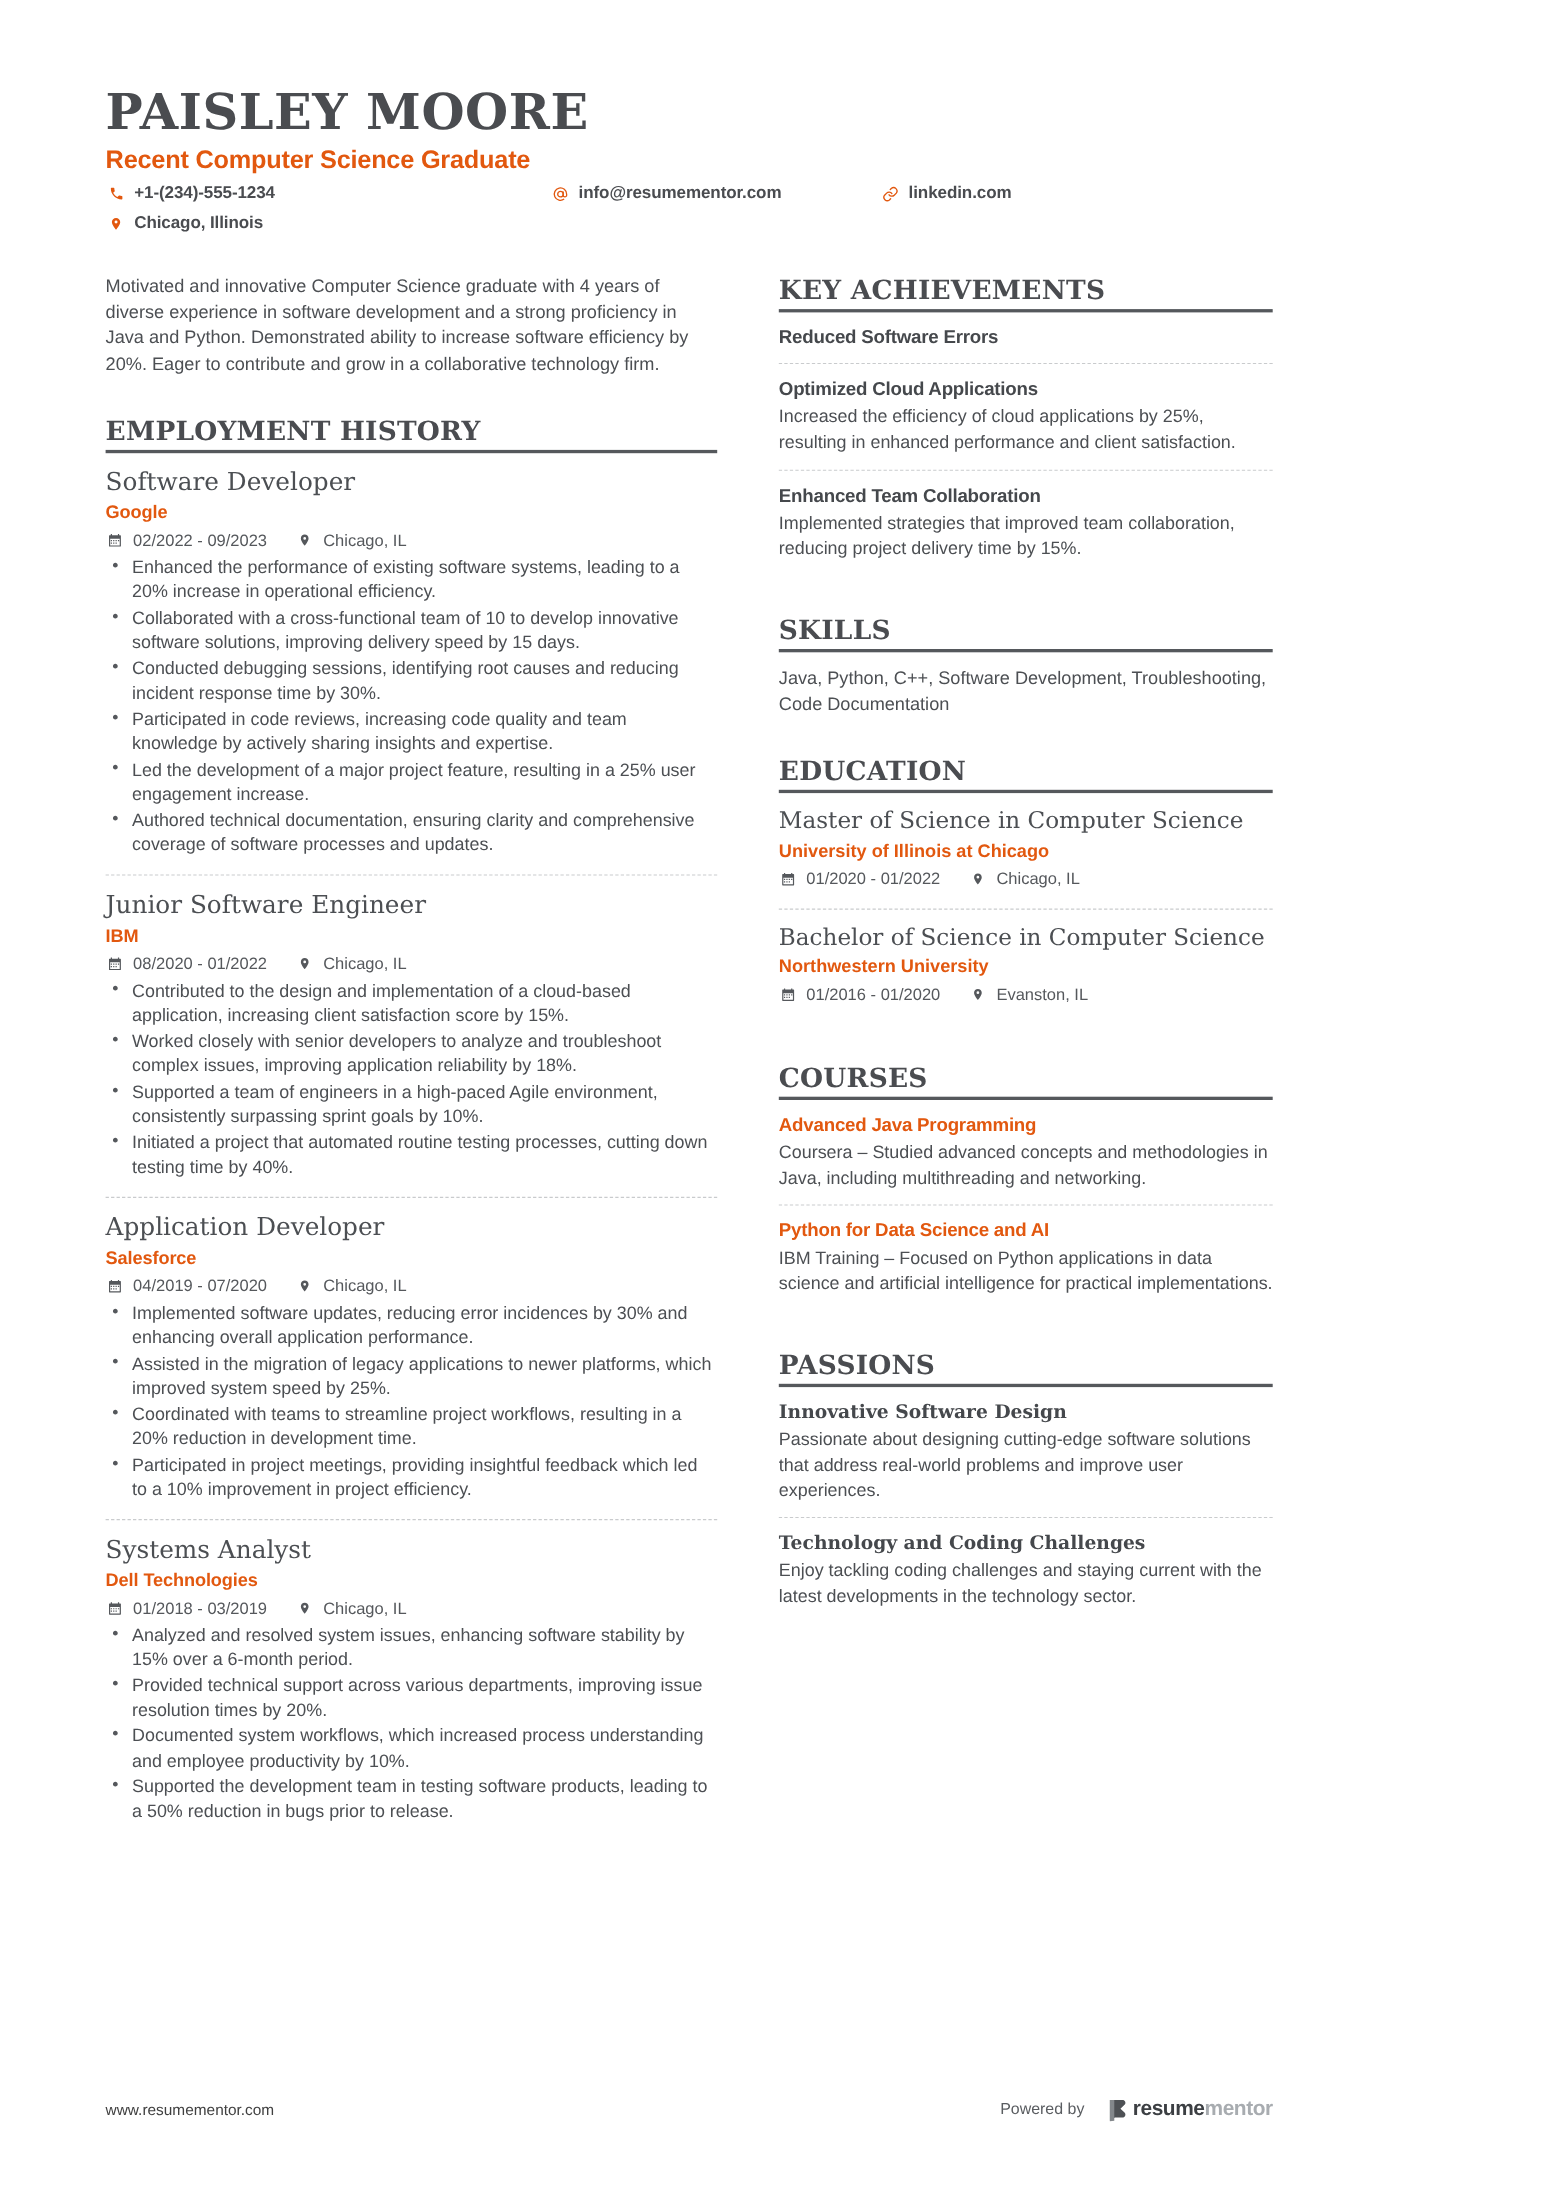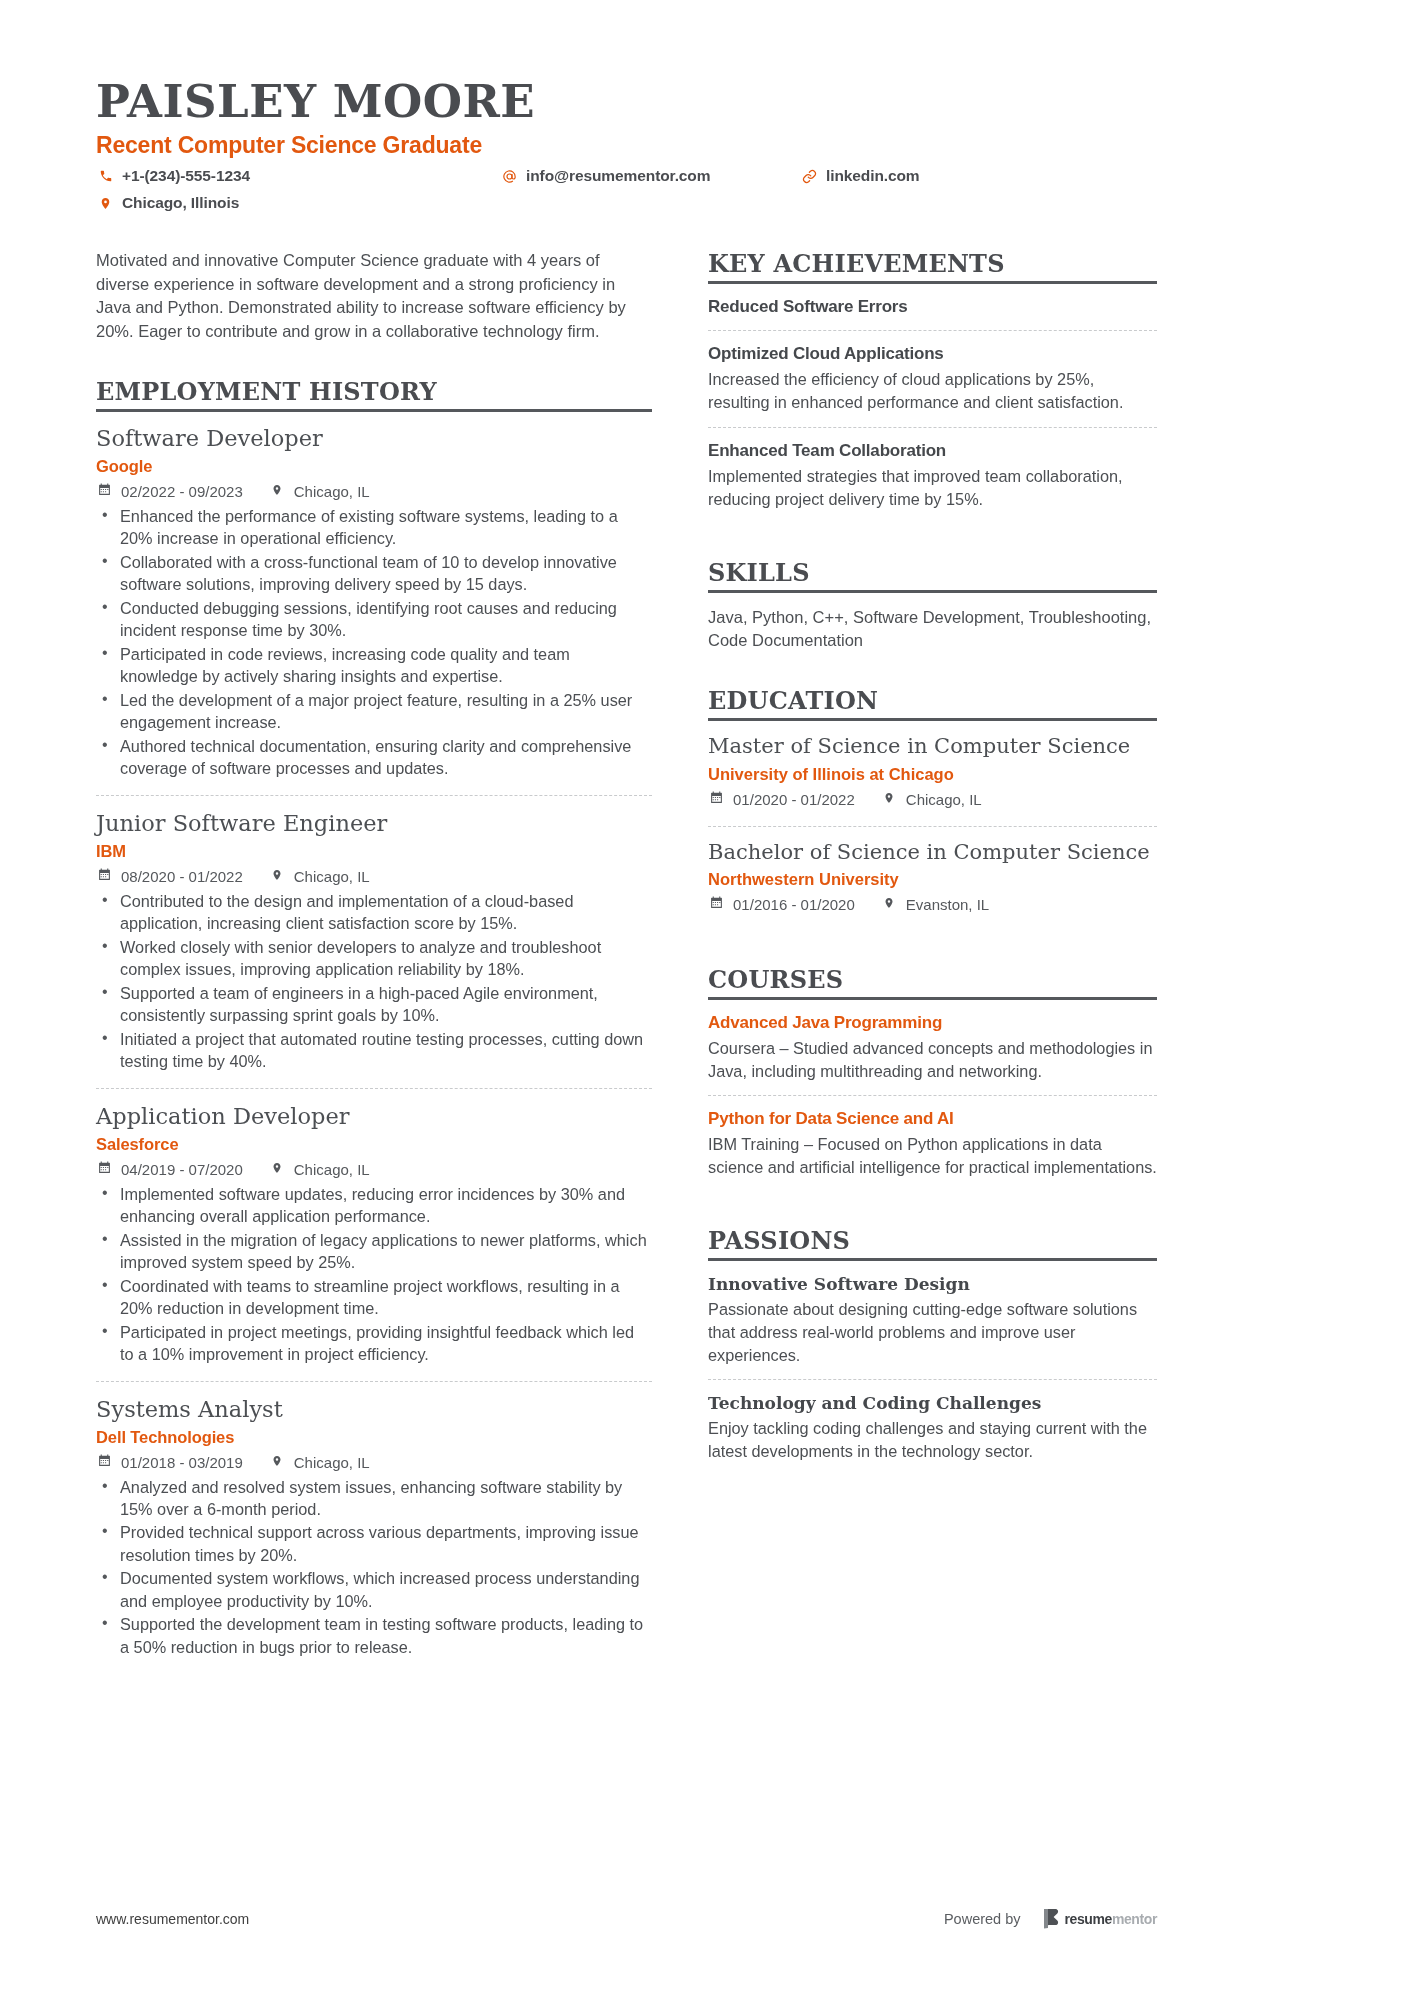--- a/index.html
+++ b/index.html
@@ -117,21 +117,21 @@
     letter-spacing: -0.1px;
   }
   .meta {
     display: flex;
     align-items: center;
     margin-top: 7px;
     margin-bottom: 5px;
     font-size: 15px;
     color: #55585c;
   }
-  .meta .m-item { display: flex; align-items: flex-start; }
+  .meta .m-item { display: flex; align-items: center; }
   .meta .m-item + .m-item { margin-left: 26px; }
   .meta .ico {
     display: inline-flex;
     align-items: center;
     justify-content: center;
     width: 17px;
     margin-right: 8px;
     color: #55585c;
     flex: 0 0 auto;
   }
@@ -221,21 +221,21 @@
     display: flex;
     align-items: center;
   }
   .powered {
     font-size: 14.5px;
     color: #5a5d61;
     margin-right: 22px;
   }
   .logo { display: flex; align-items: center; }
   .logo .mark { margin-right: 5px; display: flex; align-items: center; }
-  .logo-text { font-size: 14px; font-weight: bold; letter-spacing: -0.4px; }
+  .logo-text { font-size: 19px; font-weight: bold; letter-spacing: -0.4px; }
   .logo-a { color: #3c3f43; }
   .logo-b { color: #a8acb0; font-weight: bold; }
 </style>
 </head>
 <body>
 
 <div class="page">
 
   <div>
     <div class="hdr-name">PAISLEY MOORE</div>

